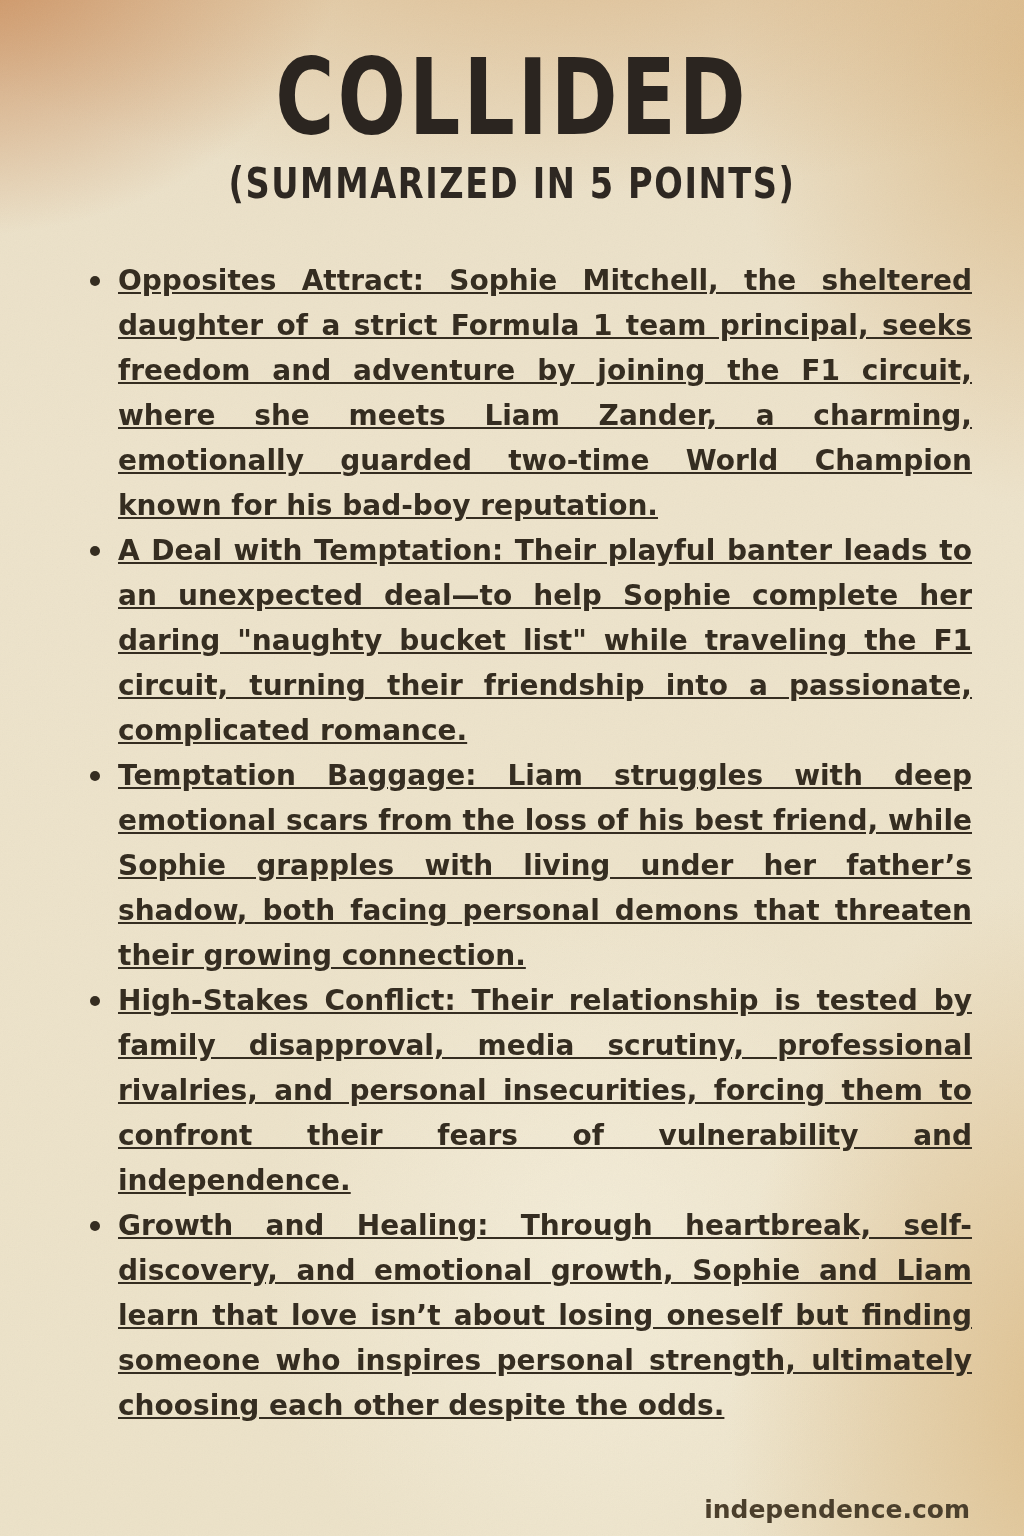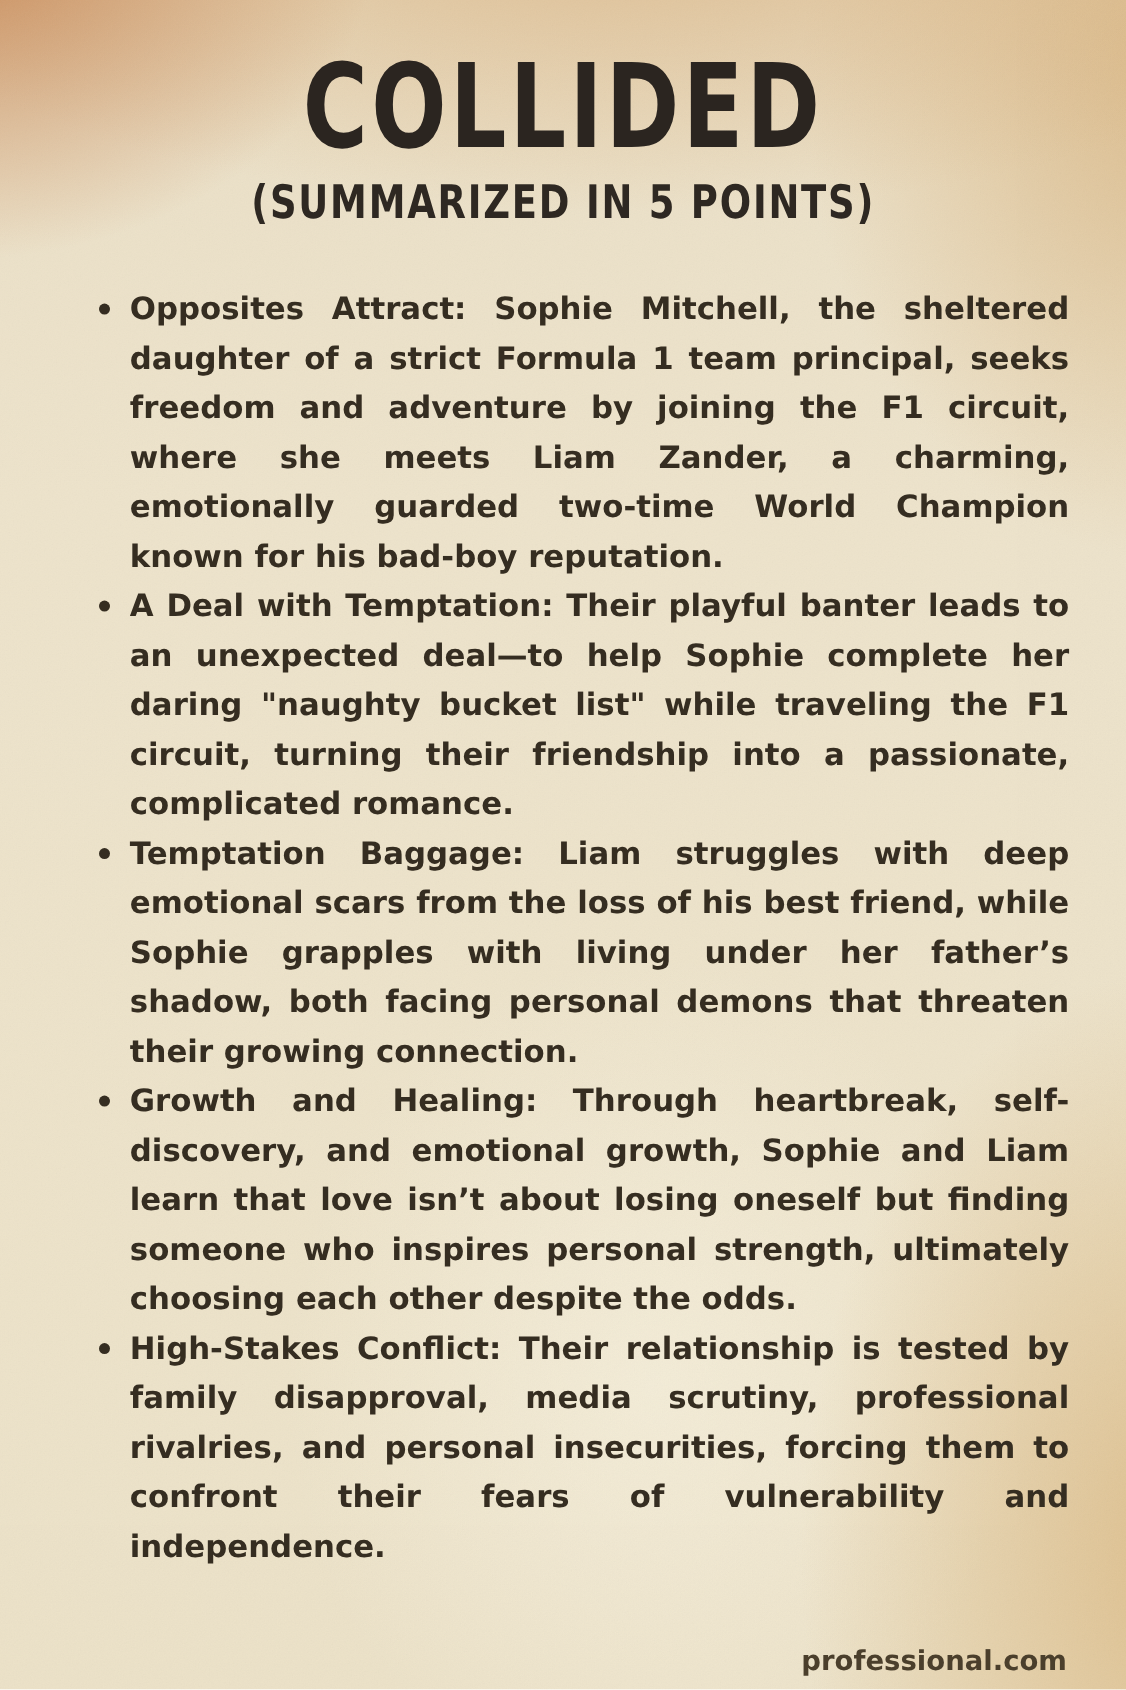--- a/index.html
+++ b/index.html
@@ -62,20 +62,21 @@
     top: 258px;
     left: 88px;
     width: 884px;
     margin: 0;
     padding: 0;
     list-style: none;
     color: #352D21;
     font-size: 28px;
     line-height: 45px;
     font-weight: 700;
+    text-decoration: underline;
   }
   .point {
     position: relative;
     padding-left: 30px;
     text-align: justify;
   }
   .bullet-dot {
     position: absolute;
     left: 2px;
     top: 18px;
@@ -122,23 +123,23 @@
     <li class="point">
       <span class="bullet-dot"></span>
       <span>A Deal with Temptation: Their playful banter leads to an unexpected deal—to help Sophie complete her daring "naughty bucket list" while traveling the F1 circuit, turning their friendship into a passionate, complicated romance.</span>
     </li>
     <li class="point">
       <span class="bullet-dot"></span>
       <span>Temptation Baggage: Liam struggles with deep emotional scars from the loss of his best friend, while Sophie grapples with living under her father’s shadow, both facing personal demons that threaten their growing connection.</span>
     </li>
     <li class="point">
       <span class="bullet-dot"></span>
-      <span>Growth and Healing: Through heartbreak, self-discovery, and emotional growth, Sophie and Liam learn that love isn’t about losing oneself but finding someone who inspires personal strength, ultimately choosing each other despite the odds.</span>
+      <span>High-Stakes Conflict: Their relationship is tested by family disapproval, media scrutiny, professional rivalries, and personal insecurities, forcing them to confront their fears of vulnerability and independence.</span>
     </li>
     <li class="point">
       <span class="bullet-dot"></span>
-      <span>High-Stakes Conflict: Their relationship is tested by family disapproval, media scrutiny, professional rivalries, and personal insecurities, forcing them to confront their fears of vulnerability and independence.</span>
+      <span>Growth and Healing: Through heartbreak, self-discovery, and emotional growth, Sophie and Liam learn that love isn’t about losing oneself but finding someone who inspires personal strength, ultimately choosing each other despite the odds.</span>
     </li>
   </ul>
 
-  <div class="footer">professional.com</div>
+  <div class="footer">independence.com</div>
 
 </div>
 
 </body></html>

